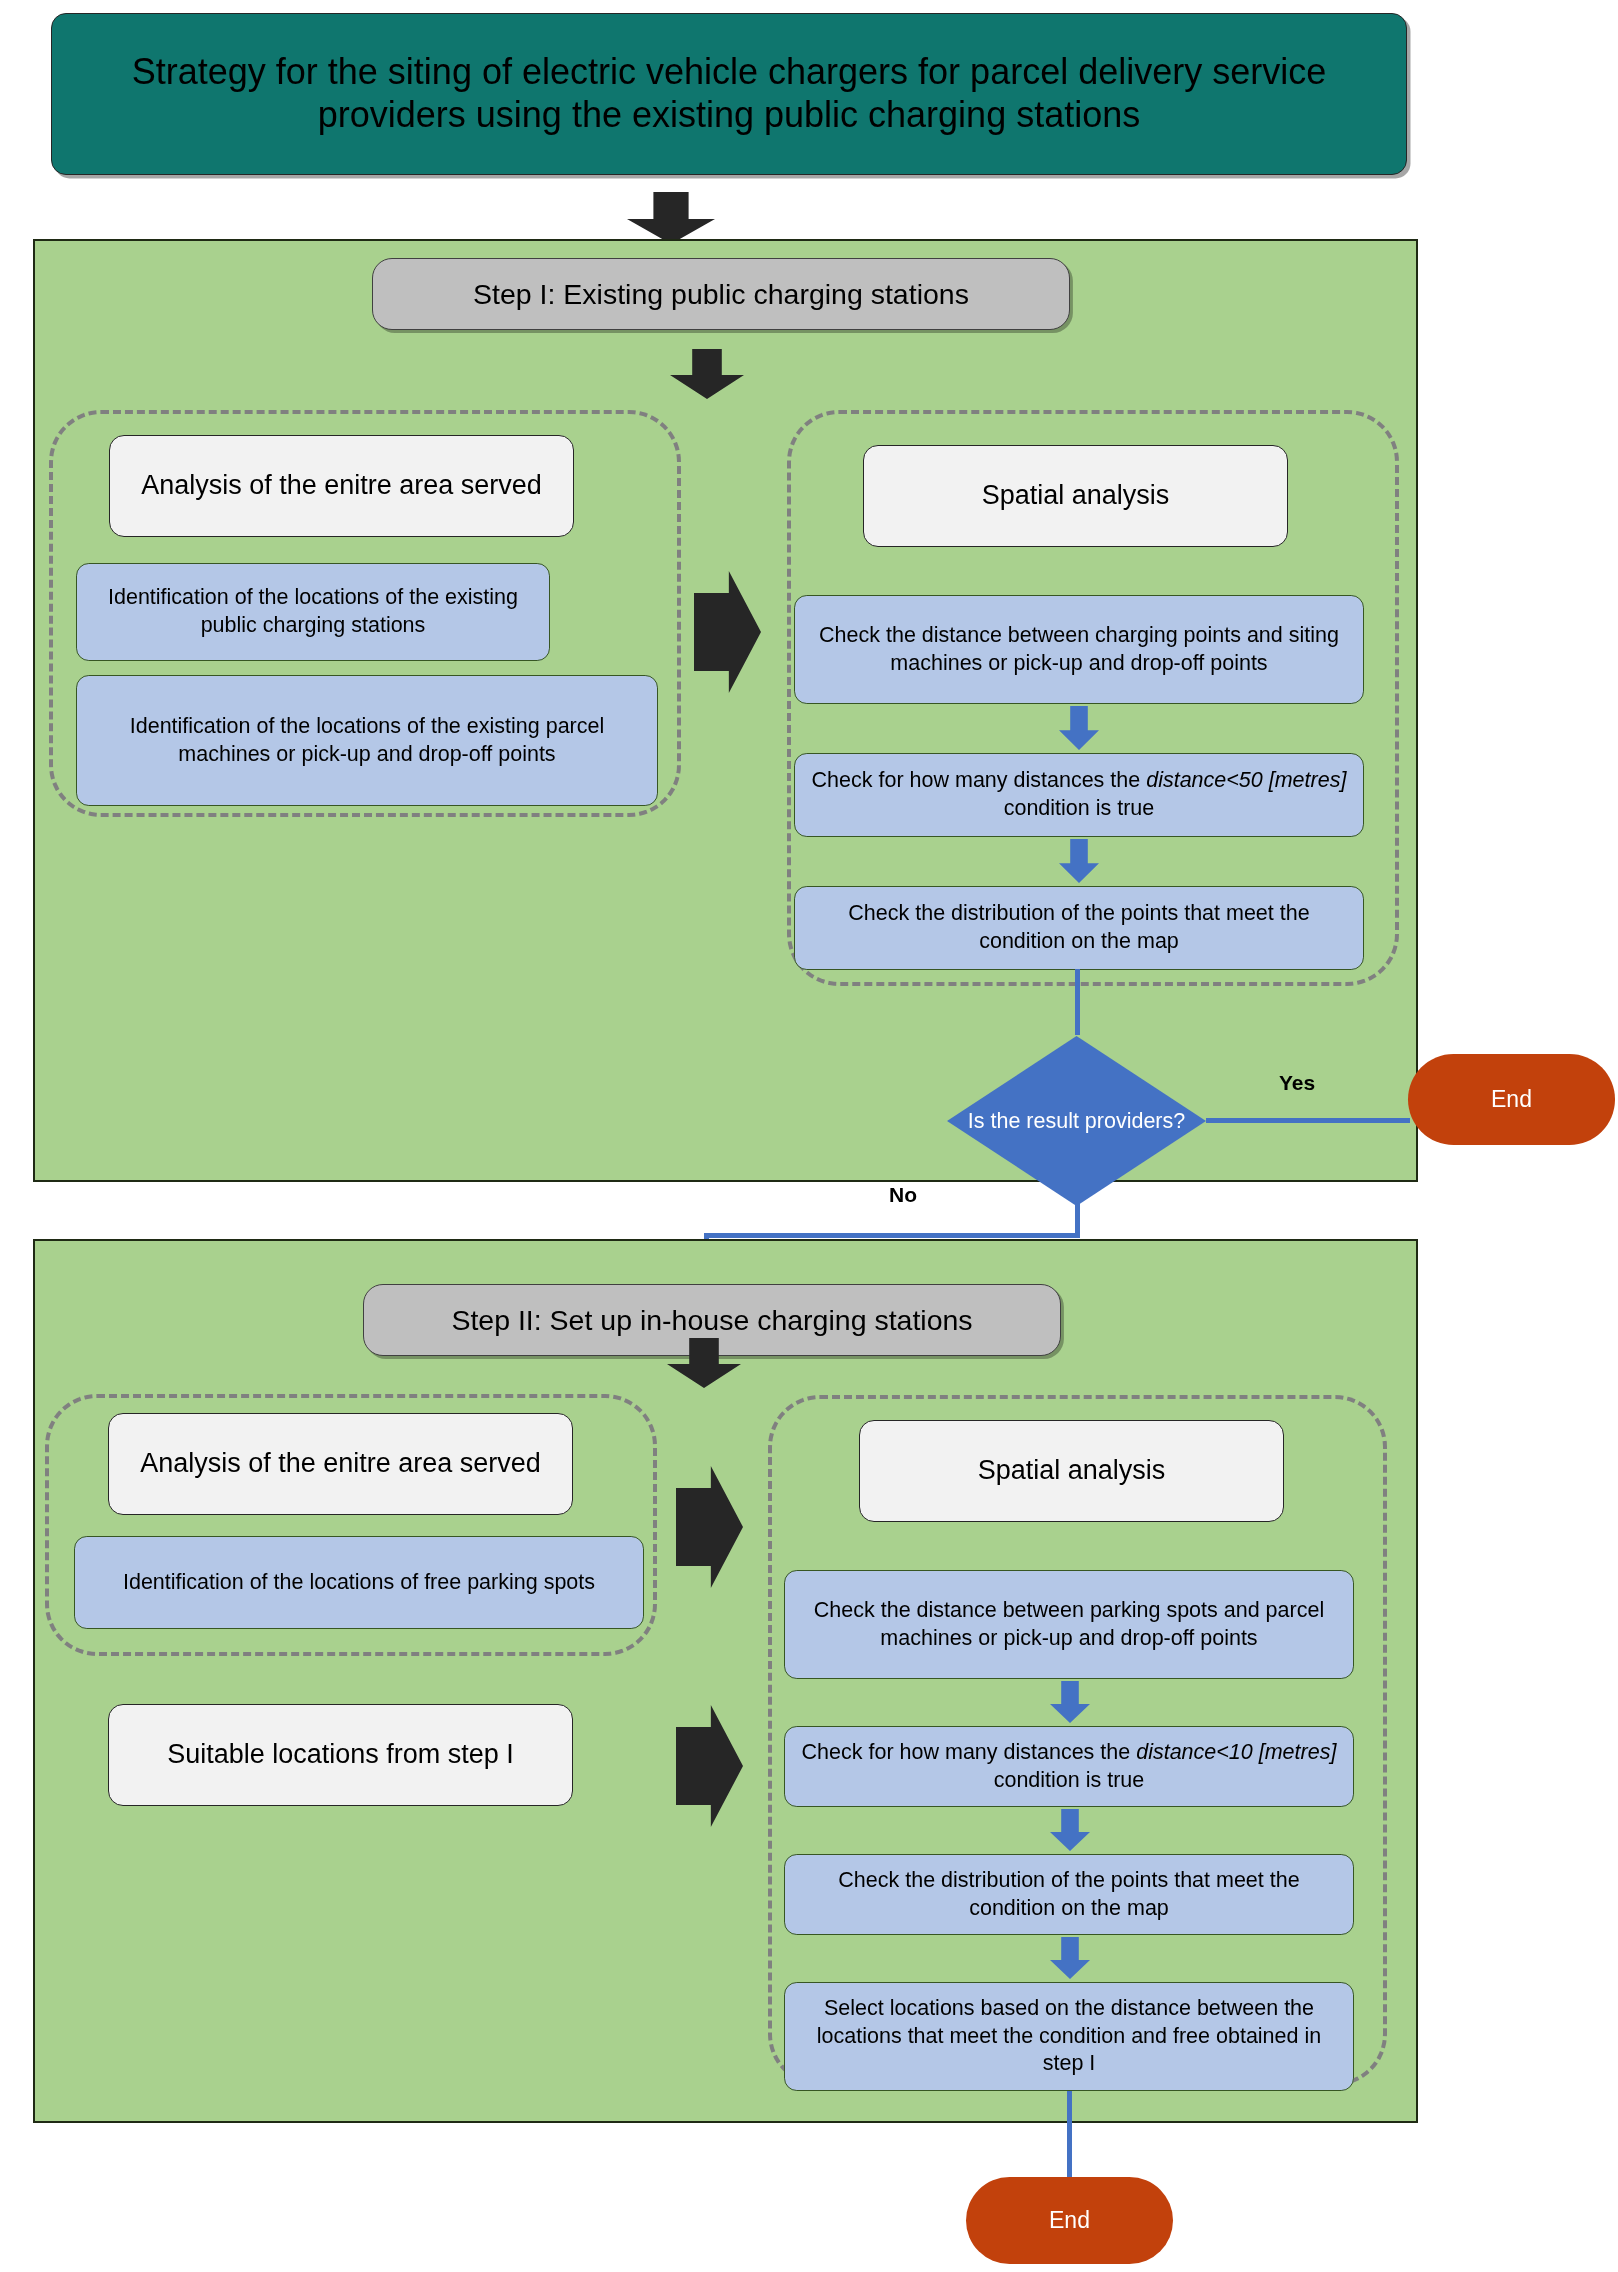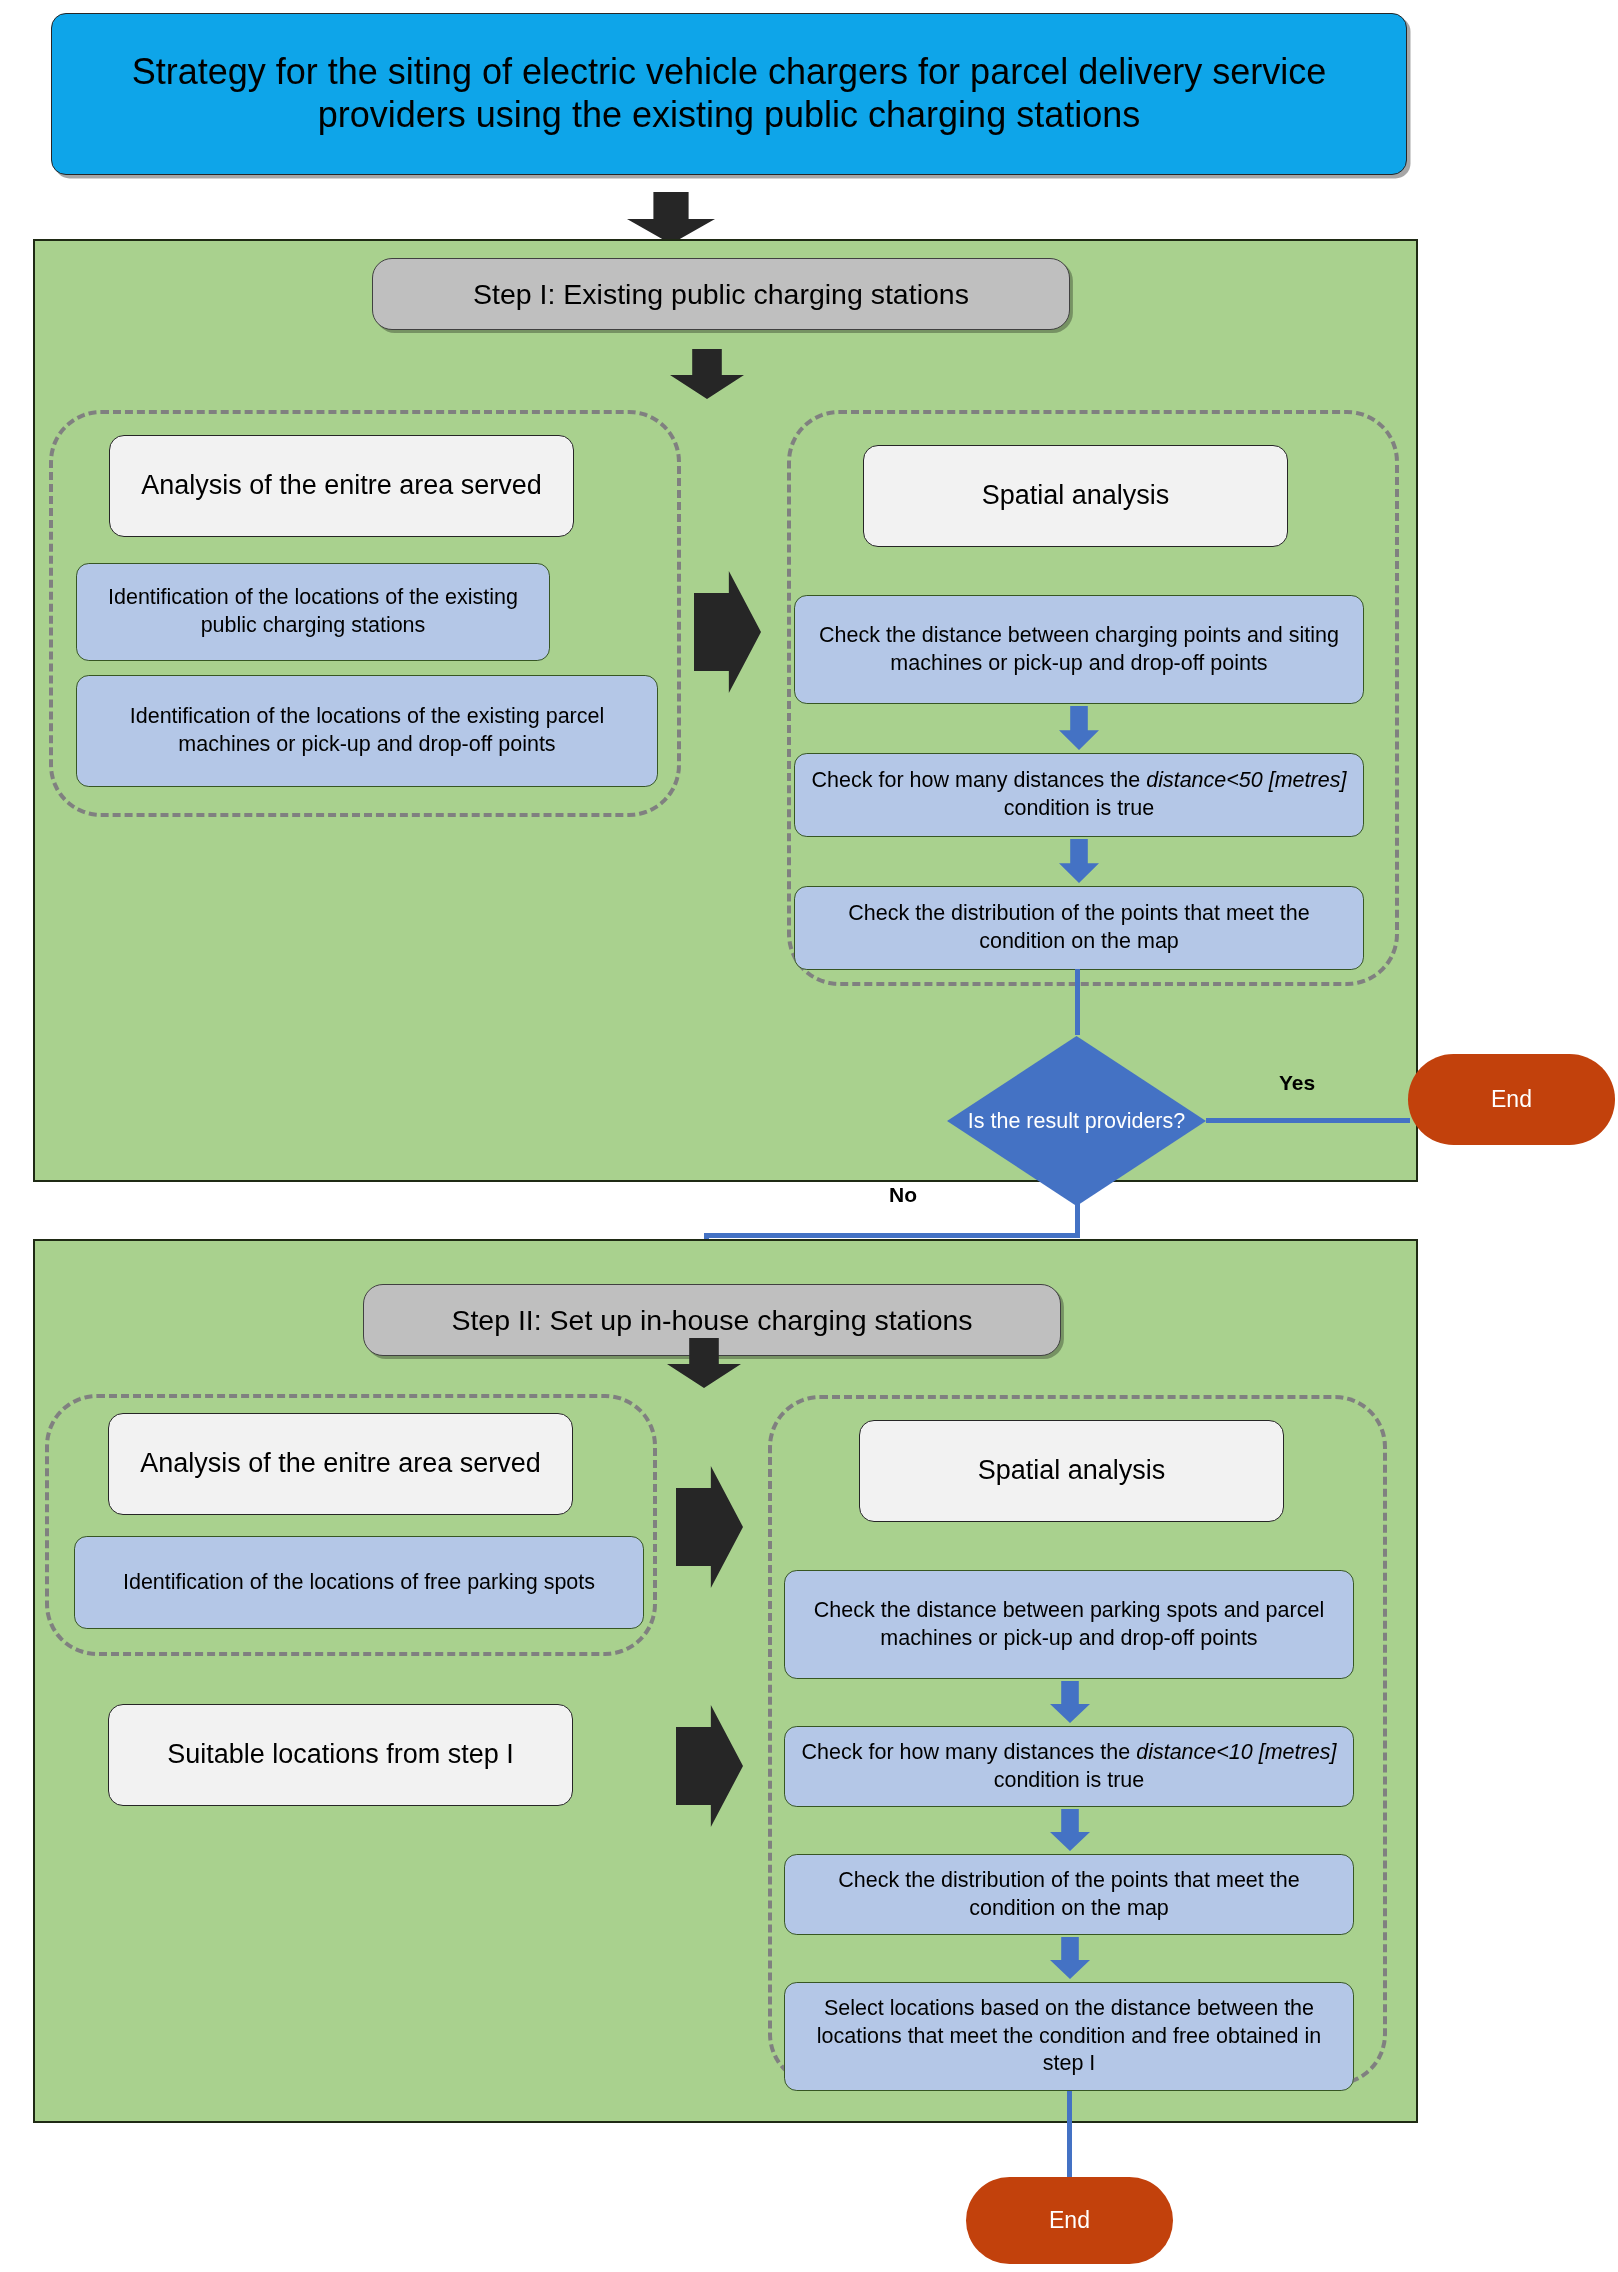--- a/index.html
+++ b/index.html
@@ -2,21 +2,21 @@
 <html style="font-size:9.3px"><head>
 <meta charset="utf-8">
 <style>
   html,body{margin:0;padding:0;background:#ffffff;}
   body{font-family:"Liberation Sans",sans-serif;color:#000;}
   #page{position:relative;width:1619px;height:2273px;background:#fff;overflow:hidden;}
 
   
   .node{position:absolute;box-sizing:border-box;display:flex;align-items:center;justify-content:center;text-align:center;}
   .title-box{
-    background:#0ea5e9;border:1.7px solid #262626;border-radius:15px;
+    background:#0f766e;border:1.7px solid #262626;border-radius:15px;
     box-shadow:3.5px 3.5px 0 rgba(0,0,0,.35);
     font-size:36px;line-height:1.18;padding:5.8px 20px;color:#000;
   }
   .step-header{
     background:#bfbfbf;border:1.7px solid #404040;border-radius:20px;
     box-shadow:2.9px 2.9px 0 rgba(0,0,0,.30);
     font-size:28.5px;line-height:1.15;padding:4.7px 15px;color:#000;
   }
   .white-box{
     background:#f2f2f2;border:1.7px solid #262626;border-radius:15px;
@@ -82,21 +82,21 @@
   <div class="node step-header" style="left:372px;top:258px;width:698px;height:72px;">Step I: Existing public charging stations</div>
 
   <div class="black-arrow-down" style="left:670px;top:349px;width:74px;height:50px;"></div>
 
   <div class="dashed-group" style="left:49px;top:410px;width:632px;height:407px;"></div>
 
   <div class="node white-box" style="left:109px;top:435px;width:465px;height:102px;">Analysis of the enitre area served</div>
 
   <div class="node blue-box" style="left:76px;top:563px;width:474px;height:98px;">Identification of the locations of the existing public charging stations</div>
 
-  <div class="node blue-box" style="left:76px;top:675px;width:582px;height:112px;">Identification of the locations of the existing parcel machines or pick-up and drop-off points</div>
+  <div class="node blue-box" style="left:76px;top:675px;width:582px;height:131px;">Identification of the locations of the existing parcel machines or pick-up and drop-off points</div>
 
   <div class="black-arrow-right" style="left:694px;top:571px;width:67px;height:122px;"></div>
 
   <div class="dashed-group" style="left:787px;top:410px;width:612px;height:576px;"></div>
 
   <div class="node white-box" style="left:863px;top:445px;width:425px;height:102px;">Spatial analysis</div>
 
   <div class="node blue-box" style="left:794px;top:595px;width:570px;height:109px;">
     <span>Check the distance between charging points and siting machines or pick-up and drop-off points</span>
   </div>

